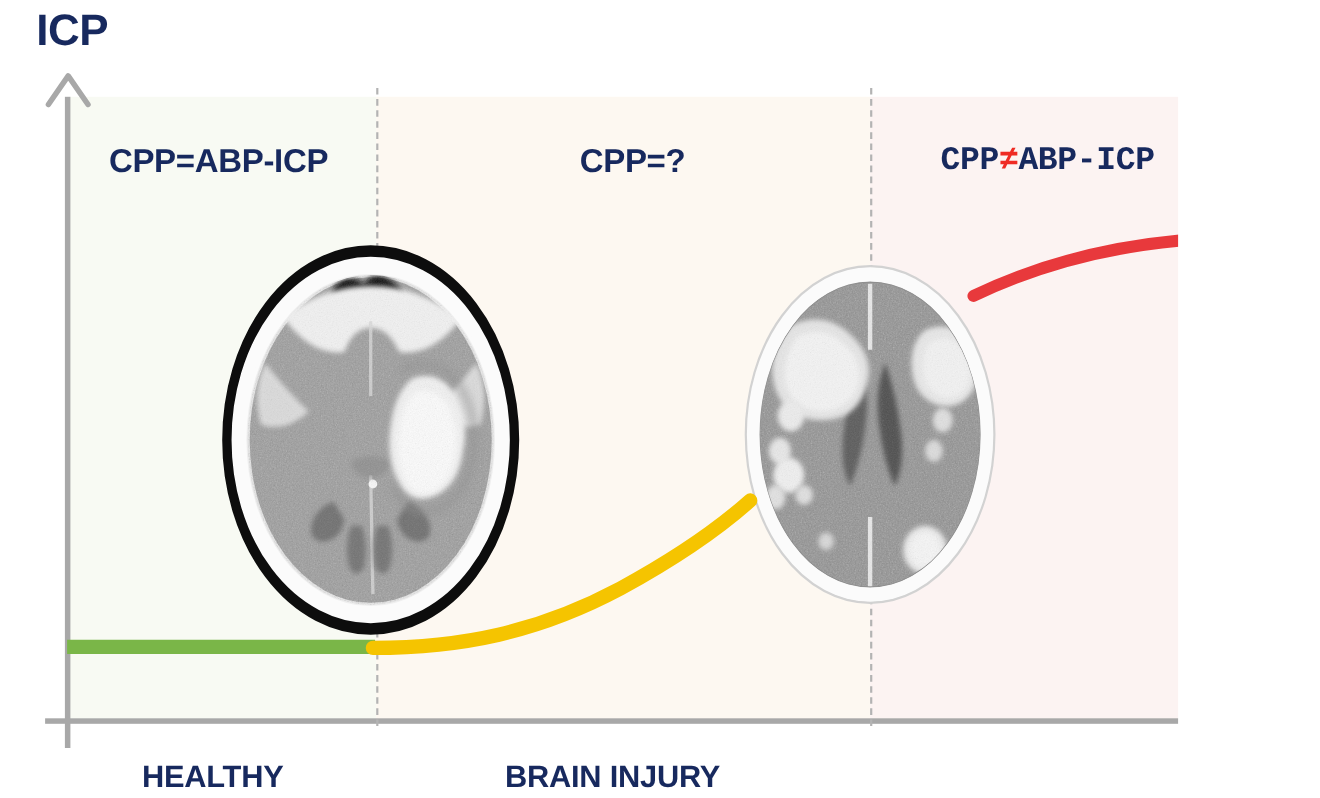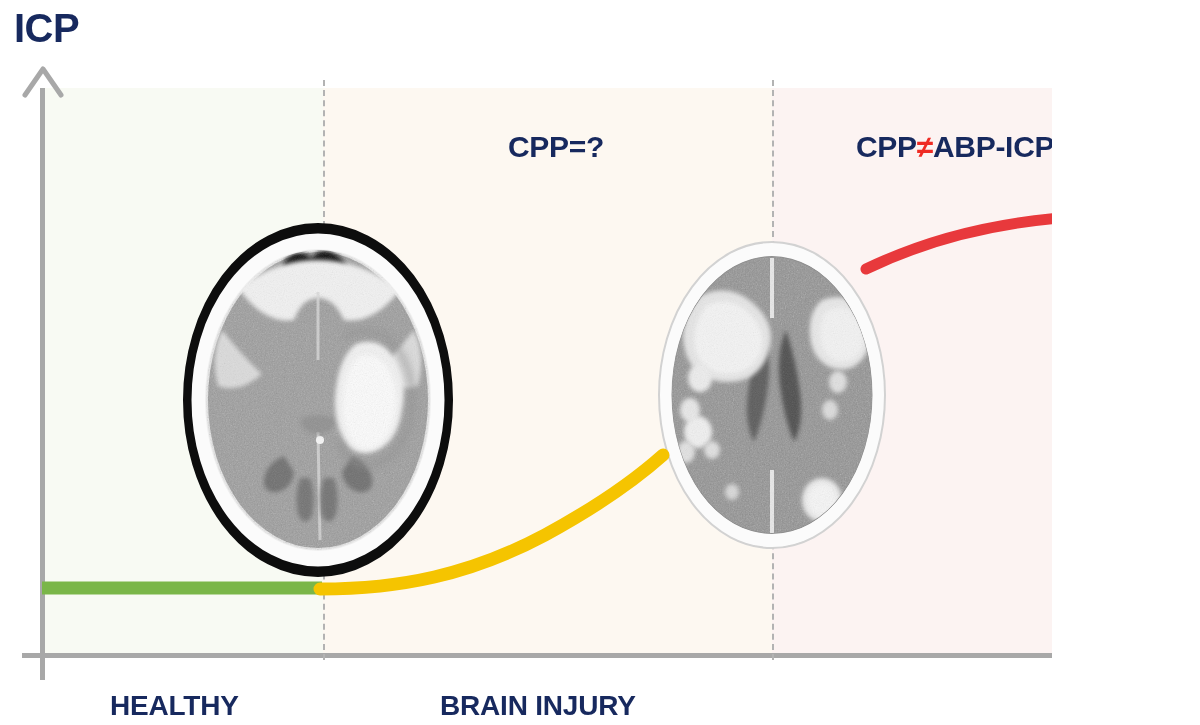--- a/index.html
+++ b/index.html
@@ -9,20 +9,21 @@
   }
   body {
     font-family: "Liberation Sans", sans-serif;
   }
   #figure {
     position: relative;
     width: 1052px;
     height: 725px;
     background: #ffffff;
     overflow: hidden;
+    margin-left: 19px;
   }
 
   
   .zone {
     position: absolute;
     top: 88px;
     height: 567px;
   }
   #zone-healthy   { left: 42px;  width: 281px; background: #f8faf3; }
   #zone-injury    { left: 323px; width: 449px; background: #fdf8f1; }
@@ -95,21 +96,21 @@
     position: absolute;
     top: 130px;
     font-size: 30px;
     font-weight: bold;
     color: #17295e;
     white-space: nowrap;
     letter-spacing: -0.3px;
   }
   #eq-healthy { left: 80px; }
   #eq-injury  { left: 508px; text-align: center; }
-  #eq-severe  { left: 856px; }
+  #eq-severe  { left: 836px; font-family: Liberation Mono, monospace; }
   .neq-sym { color: #ef2b24; font-weight: bold; }
 
   
   .zone-name {
     position: absolute;
     top: 690px;
     font-size: 28px;
     font-weight: bold;
     color: #17295e;
     white-space: nowrap;
@@ -281,20 +282,21 @@
 
   <svg id="curve-layer" viewBox="0 0 1200 725">
 
     <path d="M42 588 L322 588" fill="none" stroke="#7ab648" stroke-width="13" stroke-linecap="butt"></path>
 
     <path d="M320 589 C 400 589, 470 575, 545 535 C 600 505, 635 480, 663 455" fill="none" stroke="#f5c400" stroke-width="13" stroke-linecap="round"></path>
 
     <path d="M866 269 C 920 243, 990 222, 1076 217" fill="none" stroke="#e8393c" stroke-width="11" stroke-linecap="round"></path>
   </svg>
 
+  <div class="zone-eq" id="eq-healthy">CPP=ABP-ICP</div>
 
   <div class="zone-eq" id="eq-injury">CPP=?</div>
 
   <div class="zone-eq" id="eq-severe"><span>CPP</span><span class="neq-sym">≠</span><span>ABP-ICP</span></div>
 
   <div class="zone-name" id="name-healthy">HEALTHY</div>
   <div class="zone-name" id="name-injury">BRAIN INJURY</div>
 
 </div>
 

